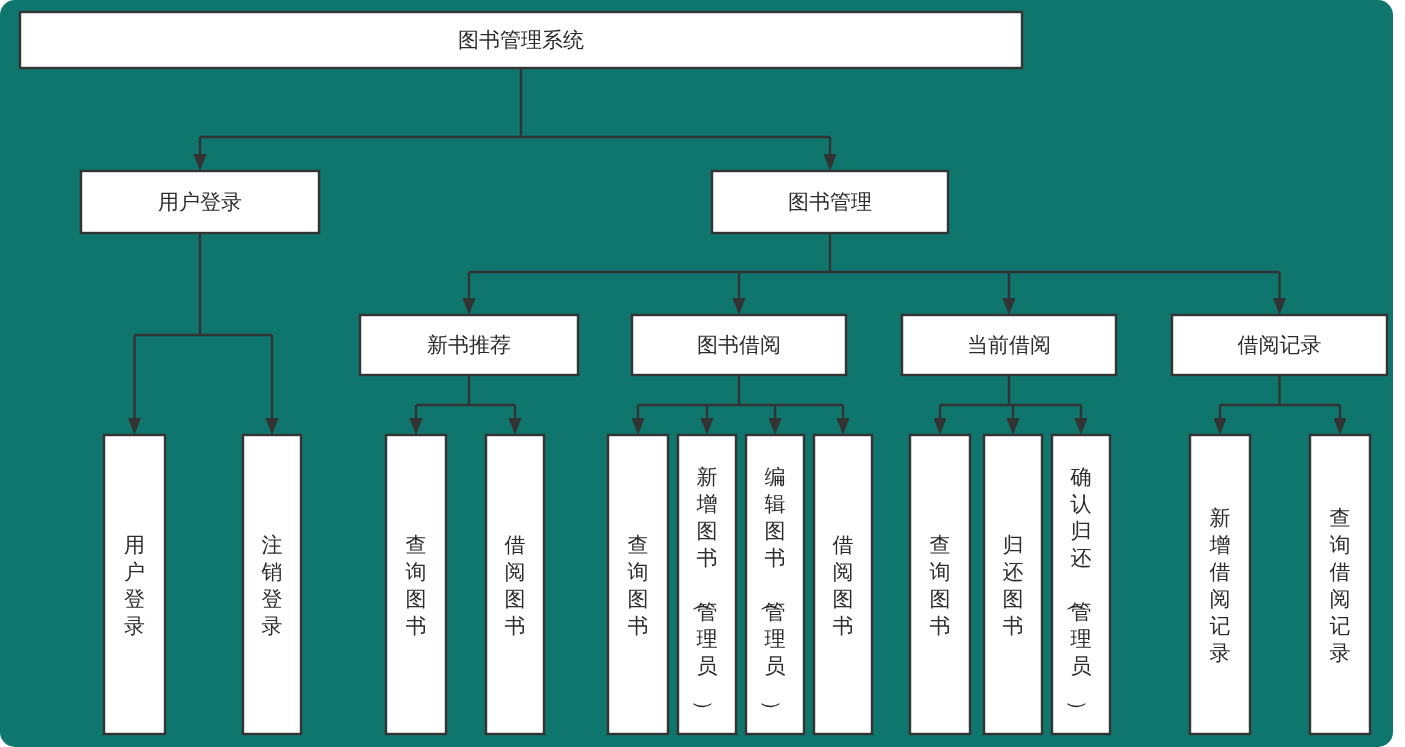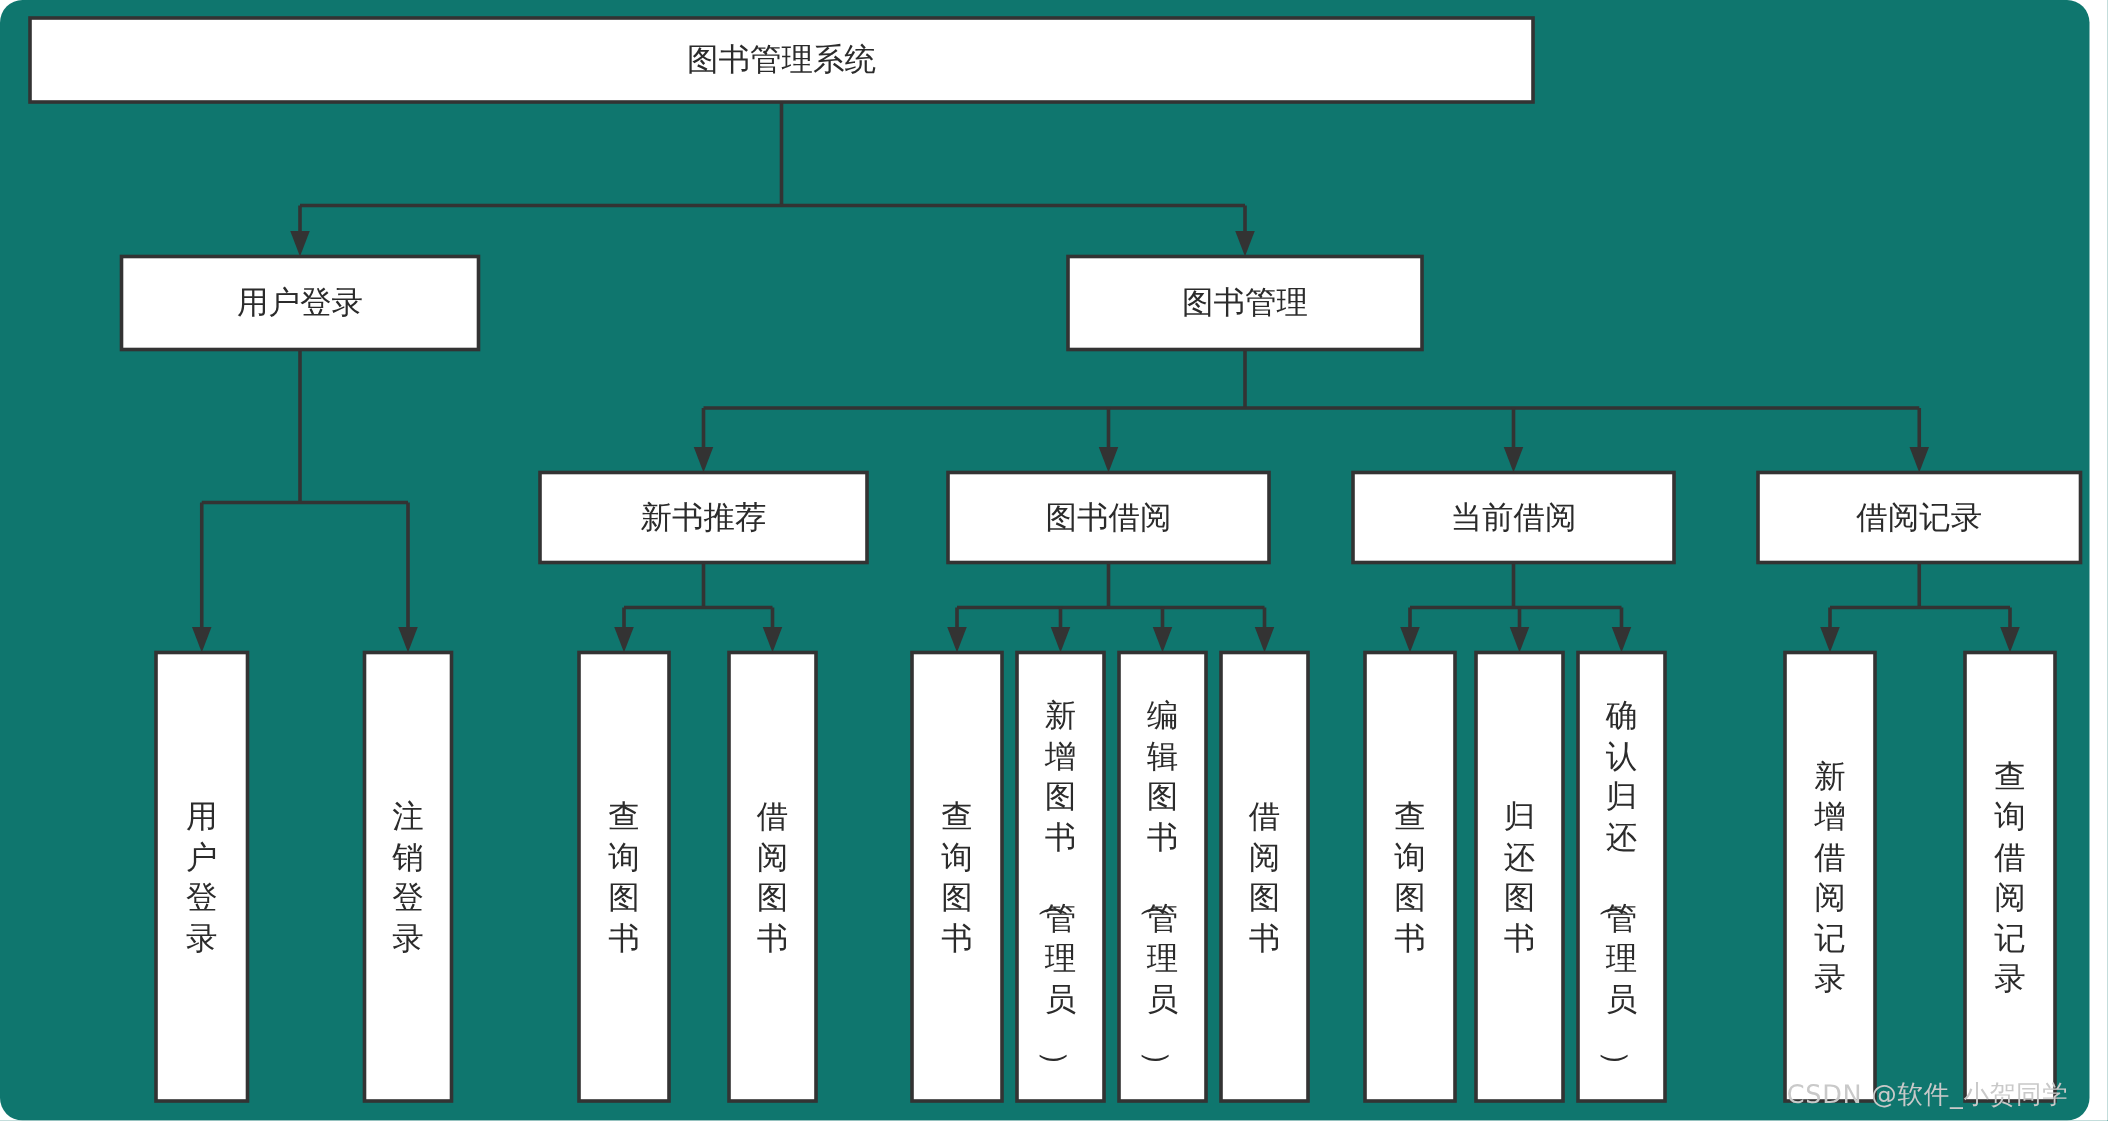--- a/index.html
+++ b/index.html
@@ -214,14 +214,13 @@
         <g>
           <rect class="node-rect" x="1190" y="435" width="60" height="299"></rect>
           <text class="node-label-v" x="1220" y="524.56"><tspan x="1220" dy="0">新</tspan><tspan x="1220" dy="27">增</tspan><tspan x="1220" dy="27">借</tspan><tspan x="1220" dy="27">阅</tspan><tspan x="1220" dy="27">记</tspan><tspan x="1220" dy="27">录</tspan></text>
         </g>
         <g>
           <rect class="node-rect" x="1310" y="435" width="60" height="299"></rect>
           <text class="node-label-v" x="1340" y="524.56"><tspan x="1340" dy="0">查</tspan><tspan x="1340" dy="27">询</tspan><tspan x="1340" dy="27">借</tspan><tspan x="1340" dy="27">阅</tspan><tspan x="1340" dy="27">记</tspan><tspan x="1340" dy="27">录</tspan></text>
         </g>
       </g>
     </svg>
-  <div class="watermark">CSDN @软件_小贺同学</div>
 </div>
 
 </body></html>

